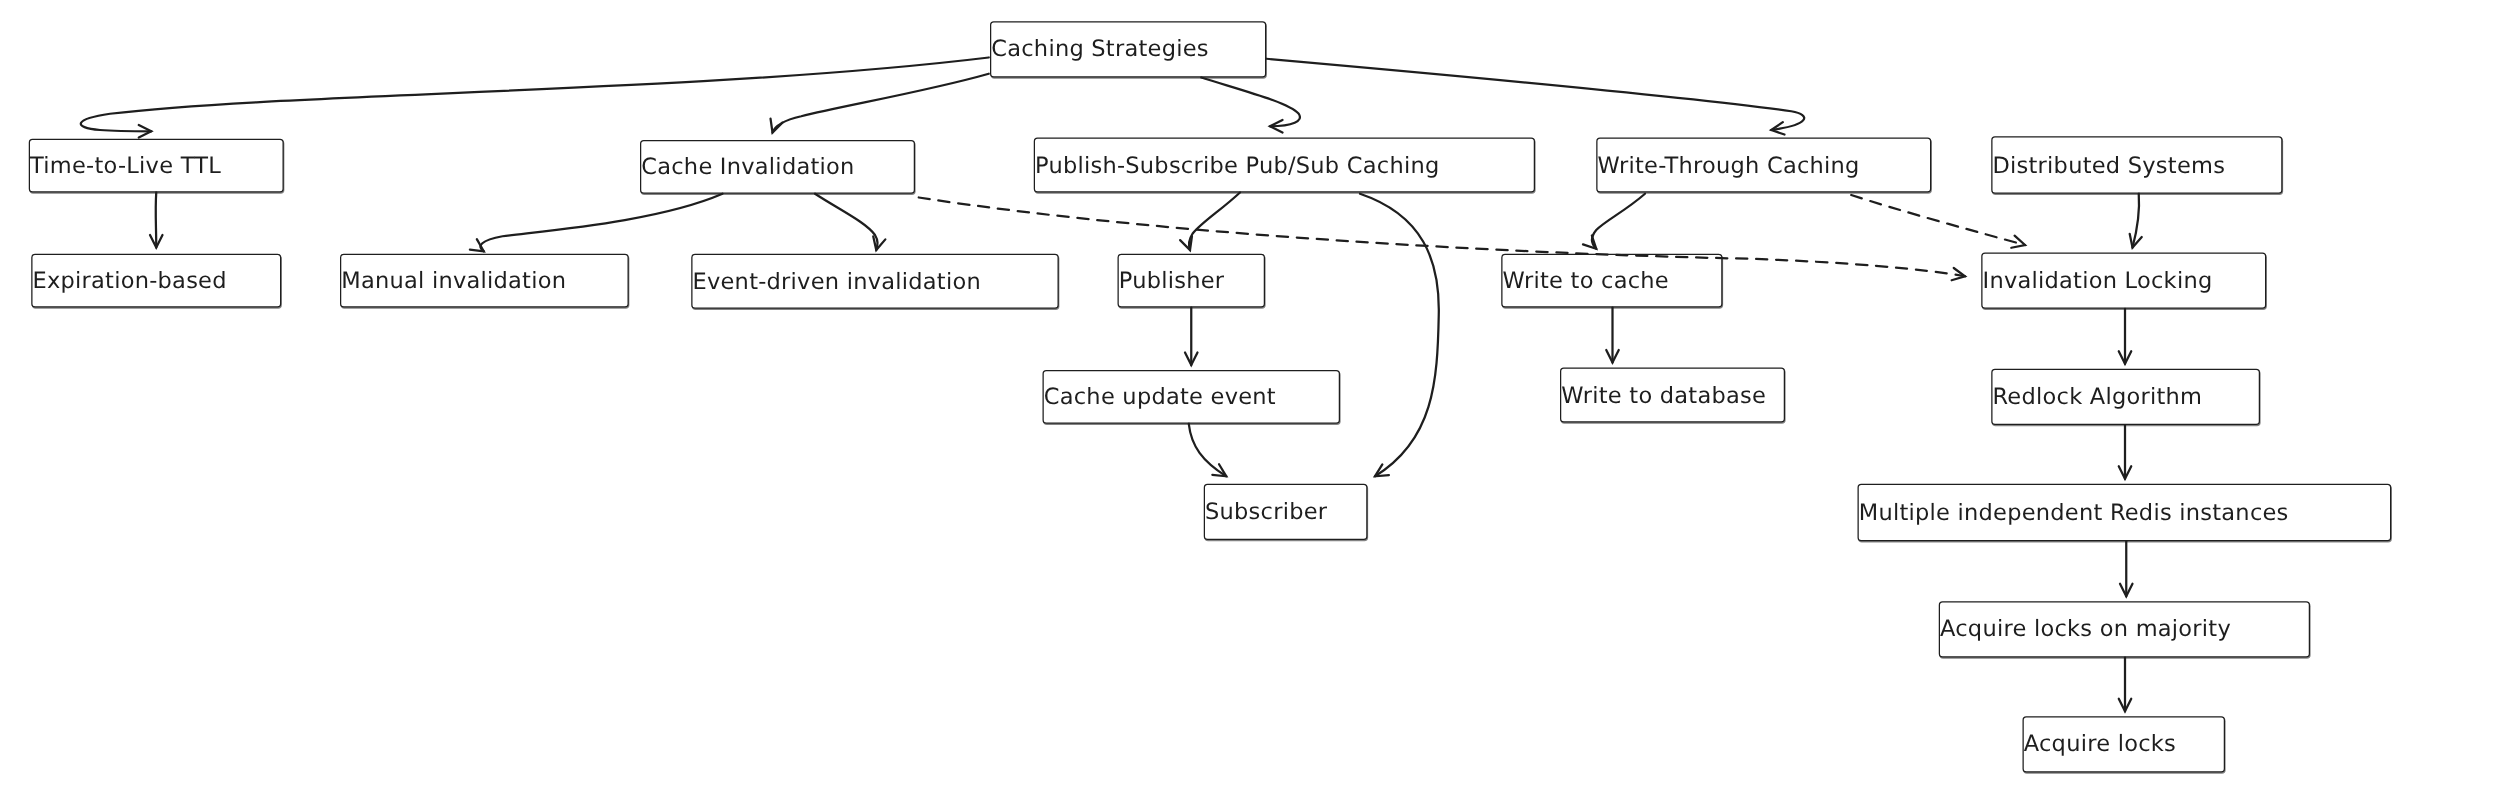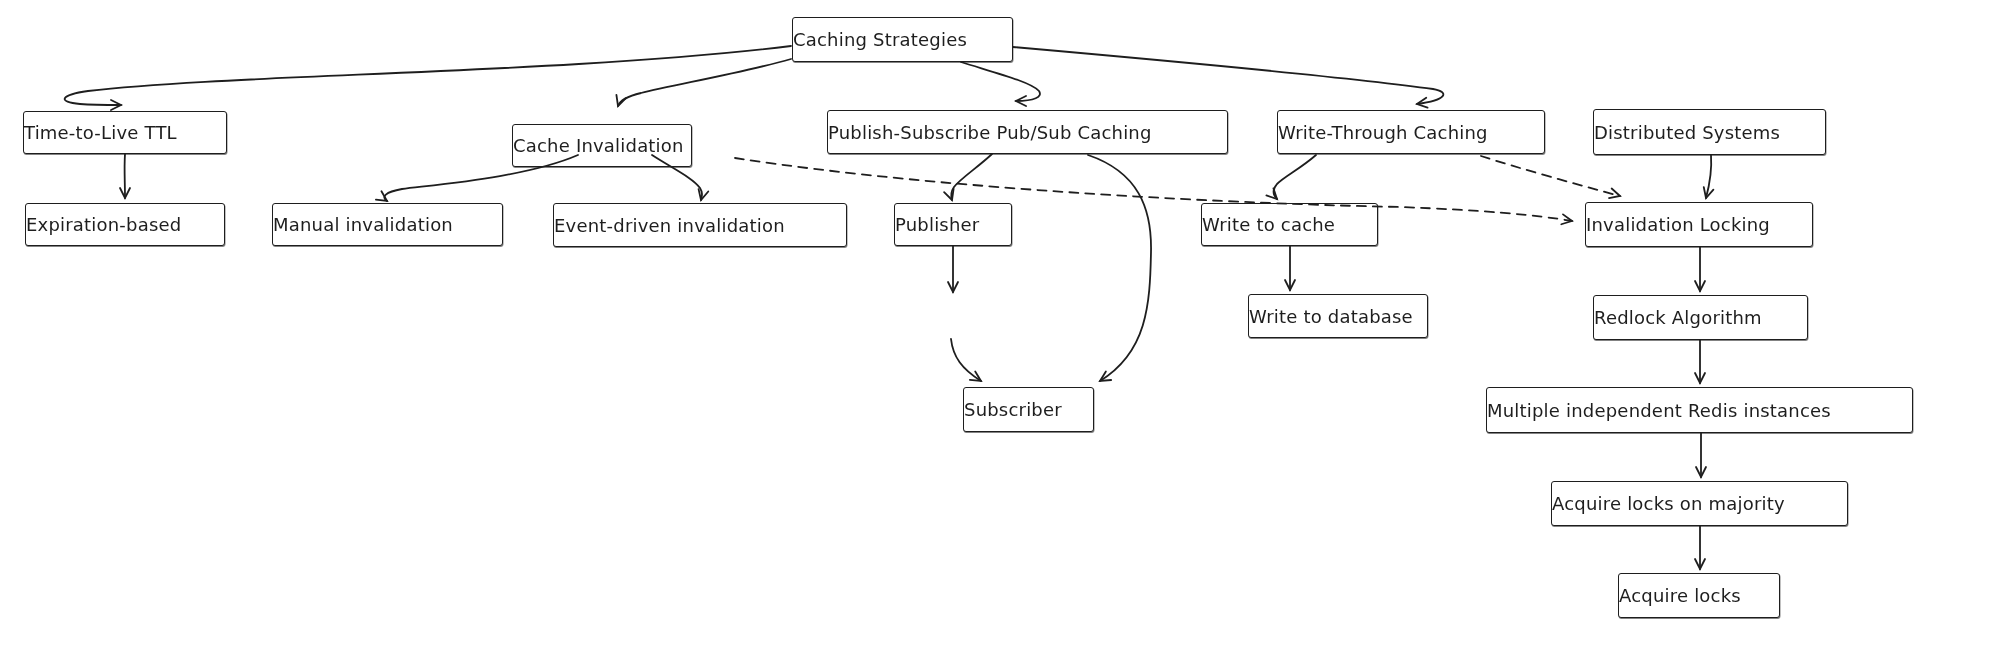--- a/index.html
+++ b/index.html
@@ -88,40 +88,43 @@
   </div>
 
   <div class="node" style="left:25px;top:203px;width:200px;height:43px">
     <span>Expiration-based</span>
   </div>
 
   <div class="node" style="left:23px;top:111px;width:204px;height:43px">
     <span>Time-to-Live TTL</span>
   </div>
 
-  <div class="node" style="left:512px;top:124px;width:180px;height:43px">
+  <div class="node" style="left:512px;top:112px;width:220px;height:43px">
     <span>Cache Invalidation</span>
   </div>
 
   <div class="node" style="left:272px;top:203px;width:231px;height:43px">
     <span>Manual invalidation</span>
   </div>
 
   <div class="node" style="left:553px;top:203px;width:294px;height:44px">
     <span>Event-driven invalidation</span>
   </div>
 
   <div class="node" style="left:827px;top:110px;width:401px;height:44px">
     <span>Publish-Subscribe Pub/Sub Caching</span>
   </div>
 
   <div class="node" style="left:894px;top:203px;width:118px;height:43px">
     <span>Publisher</span>
   </div>
 
+  <div class="node" style="left:834px;top:296px;width:238px;height:43px">
+    <span>Cache update event</span>
+  </div>
 
   <div class="node" style="left:1277px;top:110px;width:268px;height:44px">
     <span>Write-Through Caching</span>
   </div>
 
   <div class="node" style="left:963px;top:387px;width:131px;height:45px">
     <span>Subscriber</span>
   </div>
 
   <div class="node" style="left:1201px;top:203px;width:177px;height:43px">

